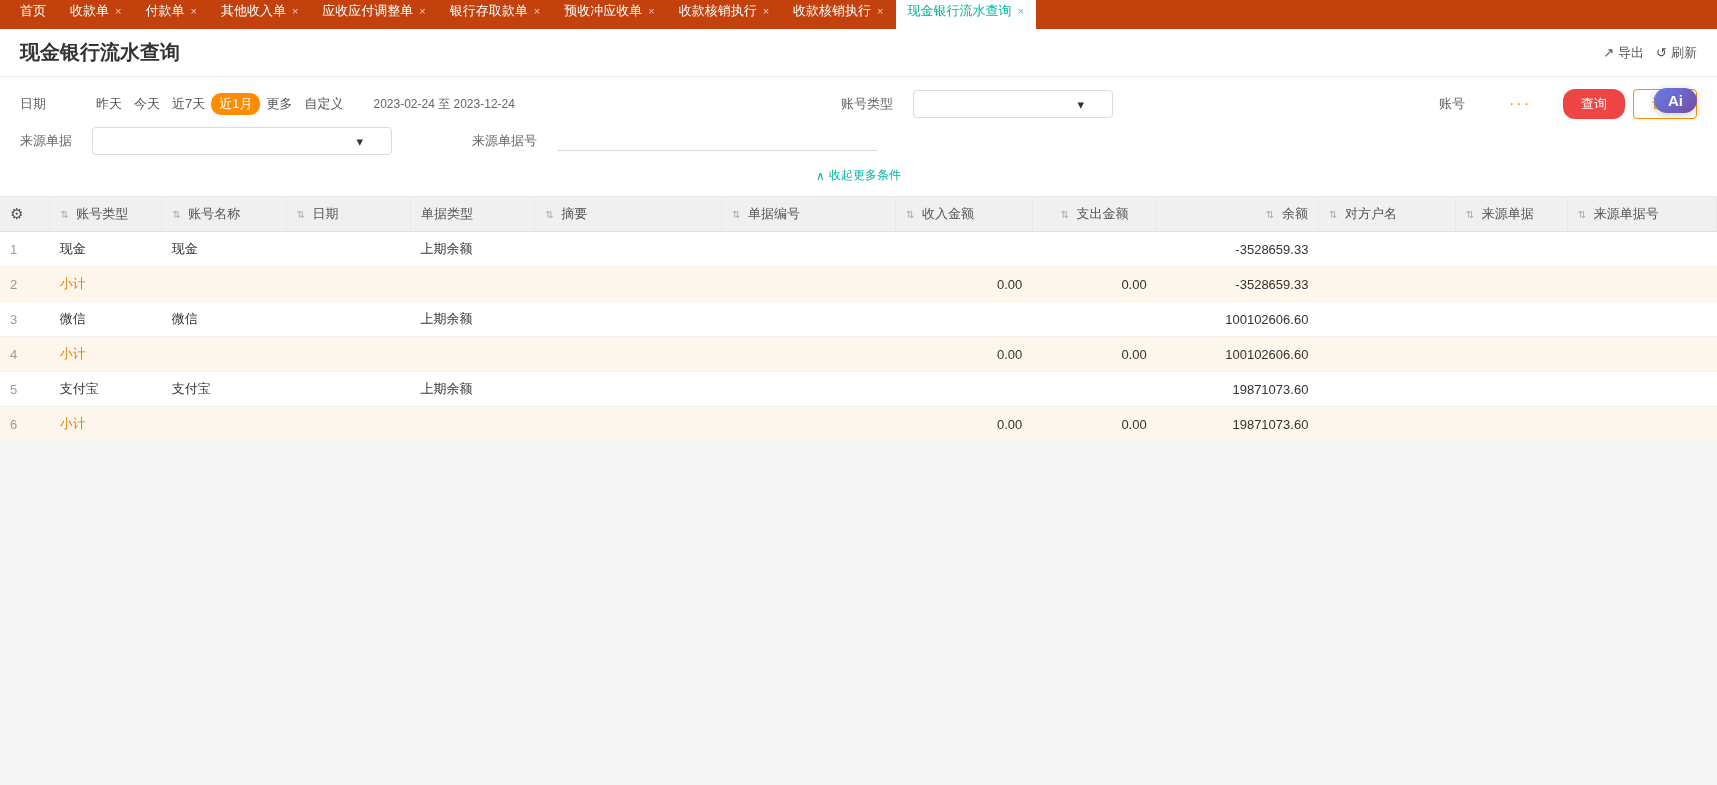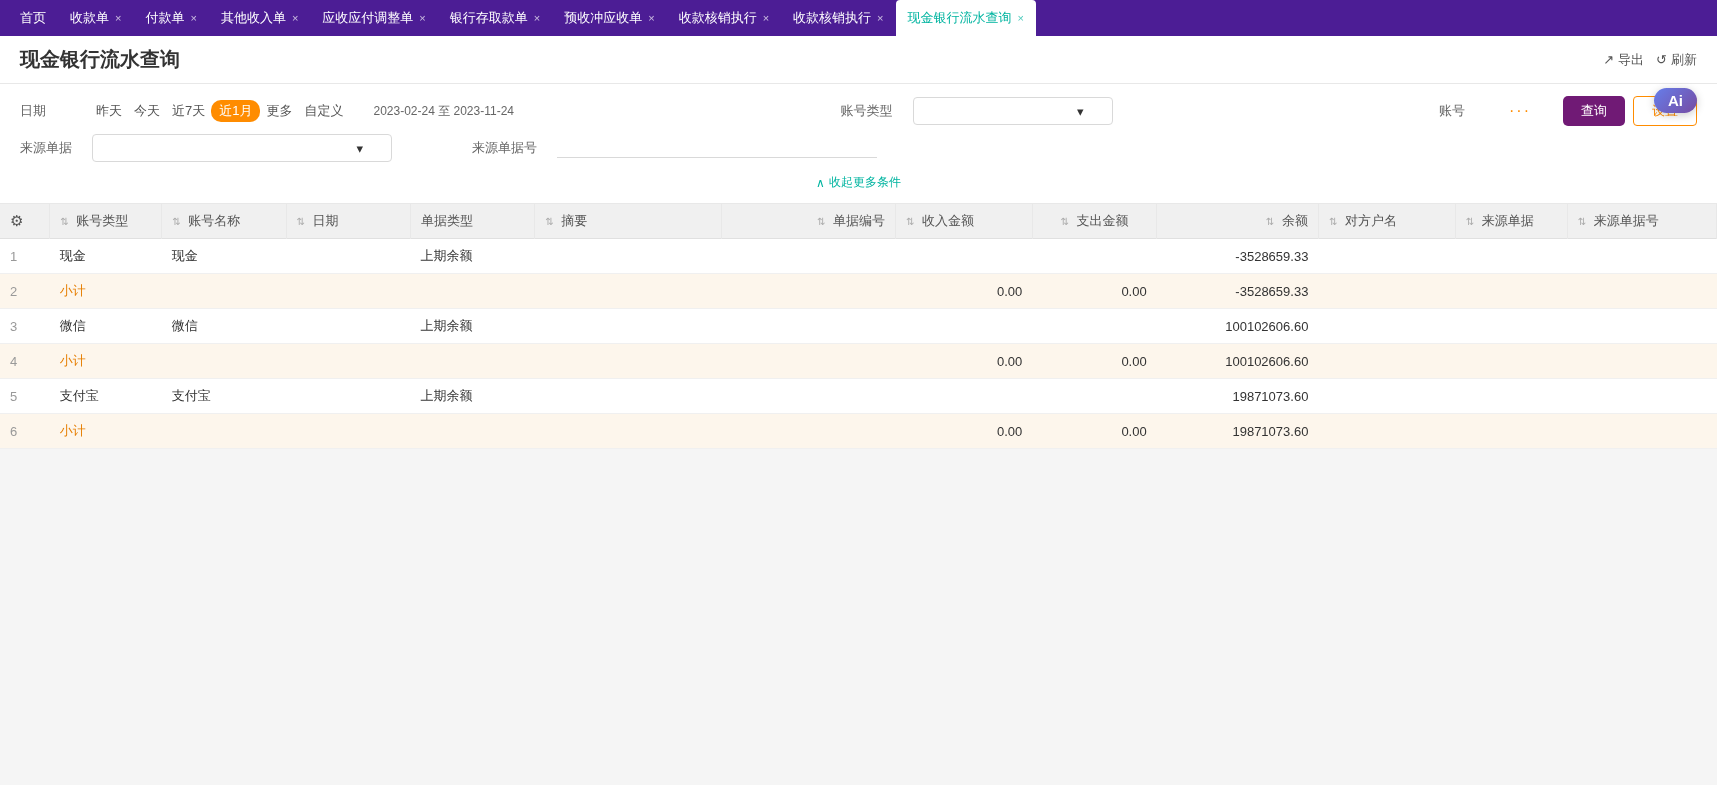--- a/index.html
+++ b/index.html
@@ -1,23 +1,23 @@
 <!DOCTYPE html>
 <html><head>
   <meta charset="utf-8">
   <style>
     * { box-sizing: border-box; margin: 0; padding: 0; }
     body { font-family: 'Microsoft YaHei', Arial, sans-serif; font-size: 13px; background: #f5f5f5; color: #333; }
 
     
     .top-nav {
-      background: #4c1d95;
+      background: #c2410c;
       display: flex;
       align-items: flex-end;
-      height: 36px;
+      height: 29px;
       padding: 0 8px;
       overflow: hidden;
     }
     .nav-item {
       color: #fff;
       padding: 0 12px;
       height: 36px;
       display: flex;
       align-items: center;
       cursor: pointer;
@@ -125,24 +125,24 @@
       outline: none;
       font-size: 13px;
     }
     .dots-btn {
       color: #ff8c00;
       cursor: pointer;
       font-size: 16px;
       letter-spacing: 2px;
     }
     .btn-query {
-      background: #701a75;
+      background: #ef4444;
       color: #fff;
       border: none;
-      border-radius: 5px;
+      border-radius: 12px;
       padding: 6px 18px;
       cursor: pointer;
       font-size: 13px;
     }
     .btn-settings {
       background: #fff;
       color: #ff8c00;
       border: 1px solid #ff8c00;
       border-radius: 4px;
       padding: 5px 18px;
@@ -201,21 +201,21 @@
     }
     .row-num { color: #999; }
     .gear-icon { color: #555; cursor: pointer; font-size: 15px; }
 
     .col-num { width: 40px; }
     .col-type { width: 90px; }
     .col-name { width: 100px; }
     .col-date { width: 100px; }
     .col-voucher { width: 100px; }
     .col-summary { width: 150px; }
-    .col-voucher-no { width: 140px; text-align: right; }
+    .col-voucher-no { width: 140px; }
     .col-income { width: 110px; text-align: left; }
     .col-expense { width: 100px; text-align: center; }
     .col-balance { width: 130px; text-align: right; }
     .col-counterparty { width: 110px; }
     .col-source { width: 90px; }
     .col-source-no { width: 120px; }
 
     
     .ai-badge {
       position: fixed;
@@ -294,21 +294,21 @@
   <div class="filter-row">
     <span class="filter-label">日期</span>
     <div class="date-options">
       <span class="date-option">昨天</span>
       <span class="date-option">今天</span>
       <span class="date-option">近7天</span>
       <span class="date-option active">近1月</span>
       <span class="date-option">更多</span>
       <span class="date-option">自定义</span>
     </div>
-    <span class="date-range">2023-02-24 至 2023-11-24</span>
+    <span class="date-range">2023-02-24 至 2023-12-24</span>
 
     <div style="flex:1"></div>
 
     <span class="filter-label">账号类型</span>
     <div class="filter-select" style="min-width:200px;">
       <span></span>
       <span>▾</span>
     </div>
 
     <div style="flex:1"></div>

